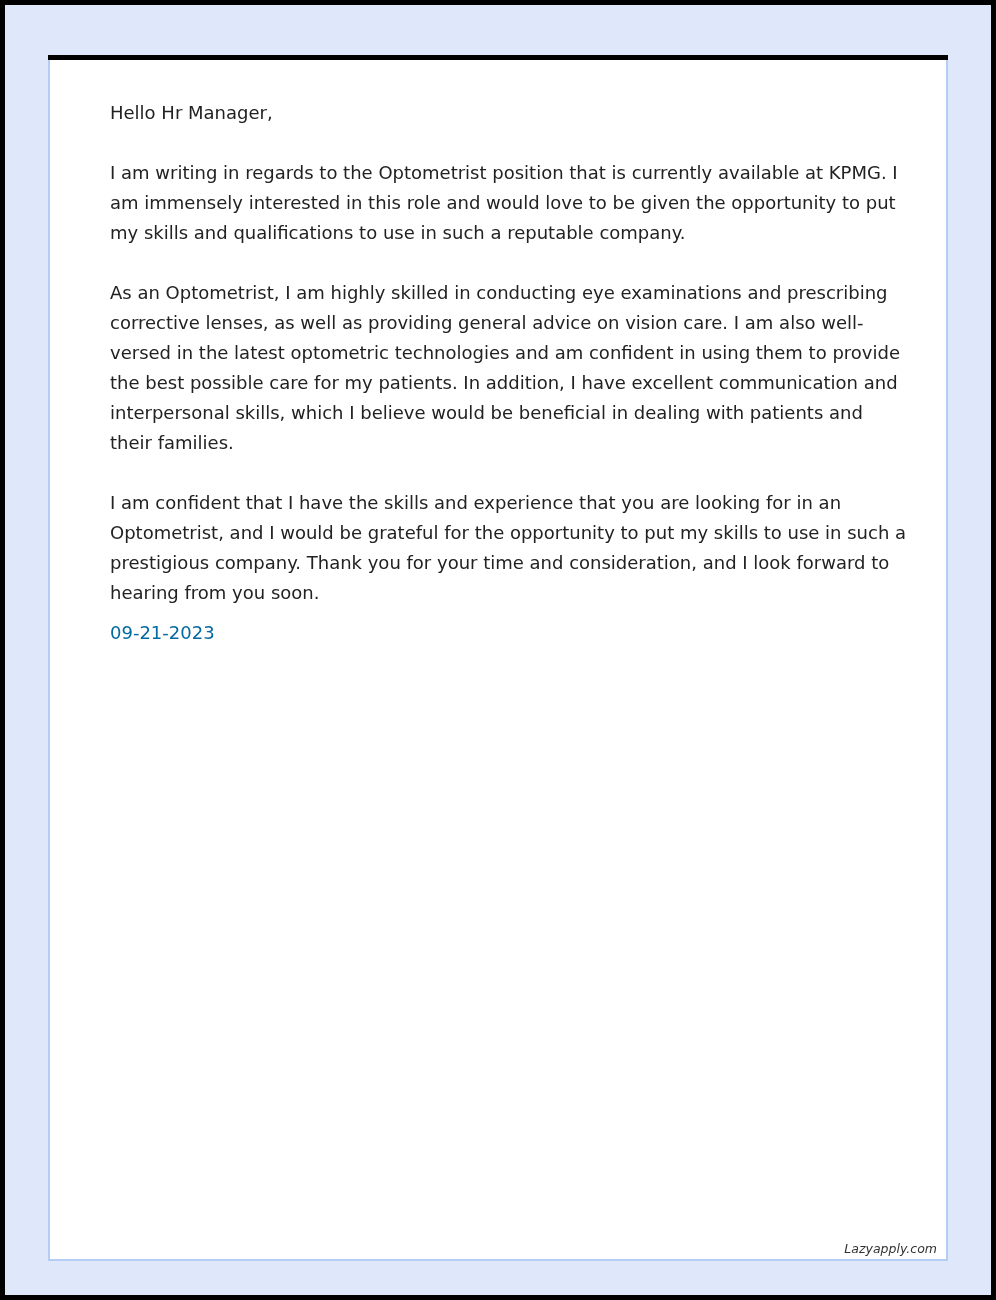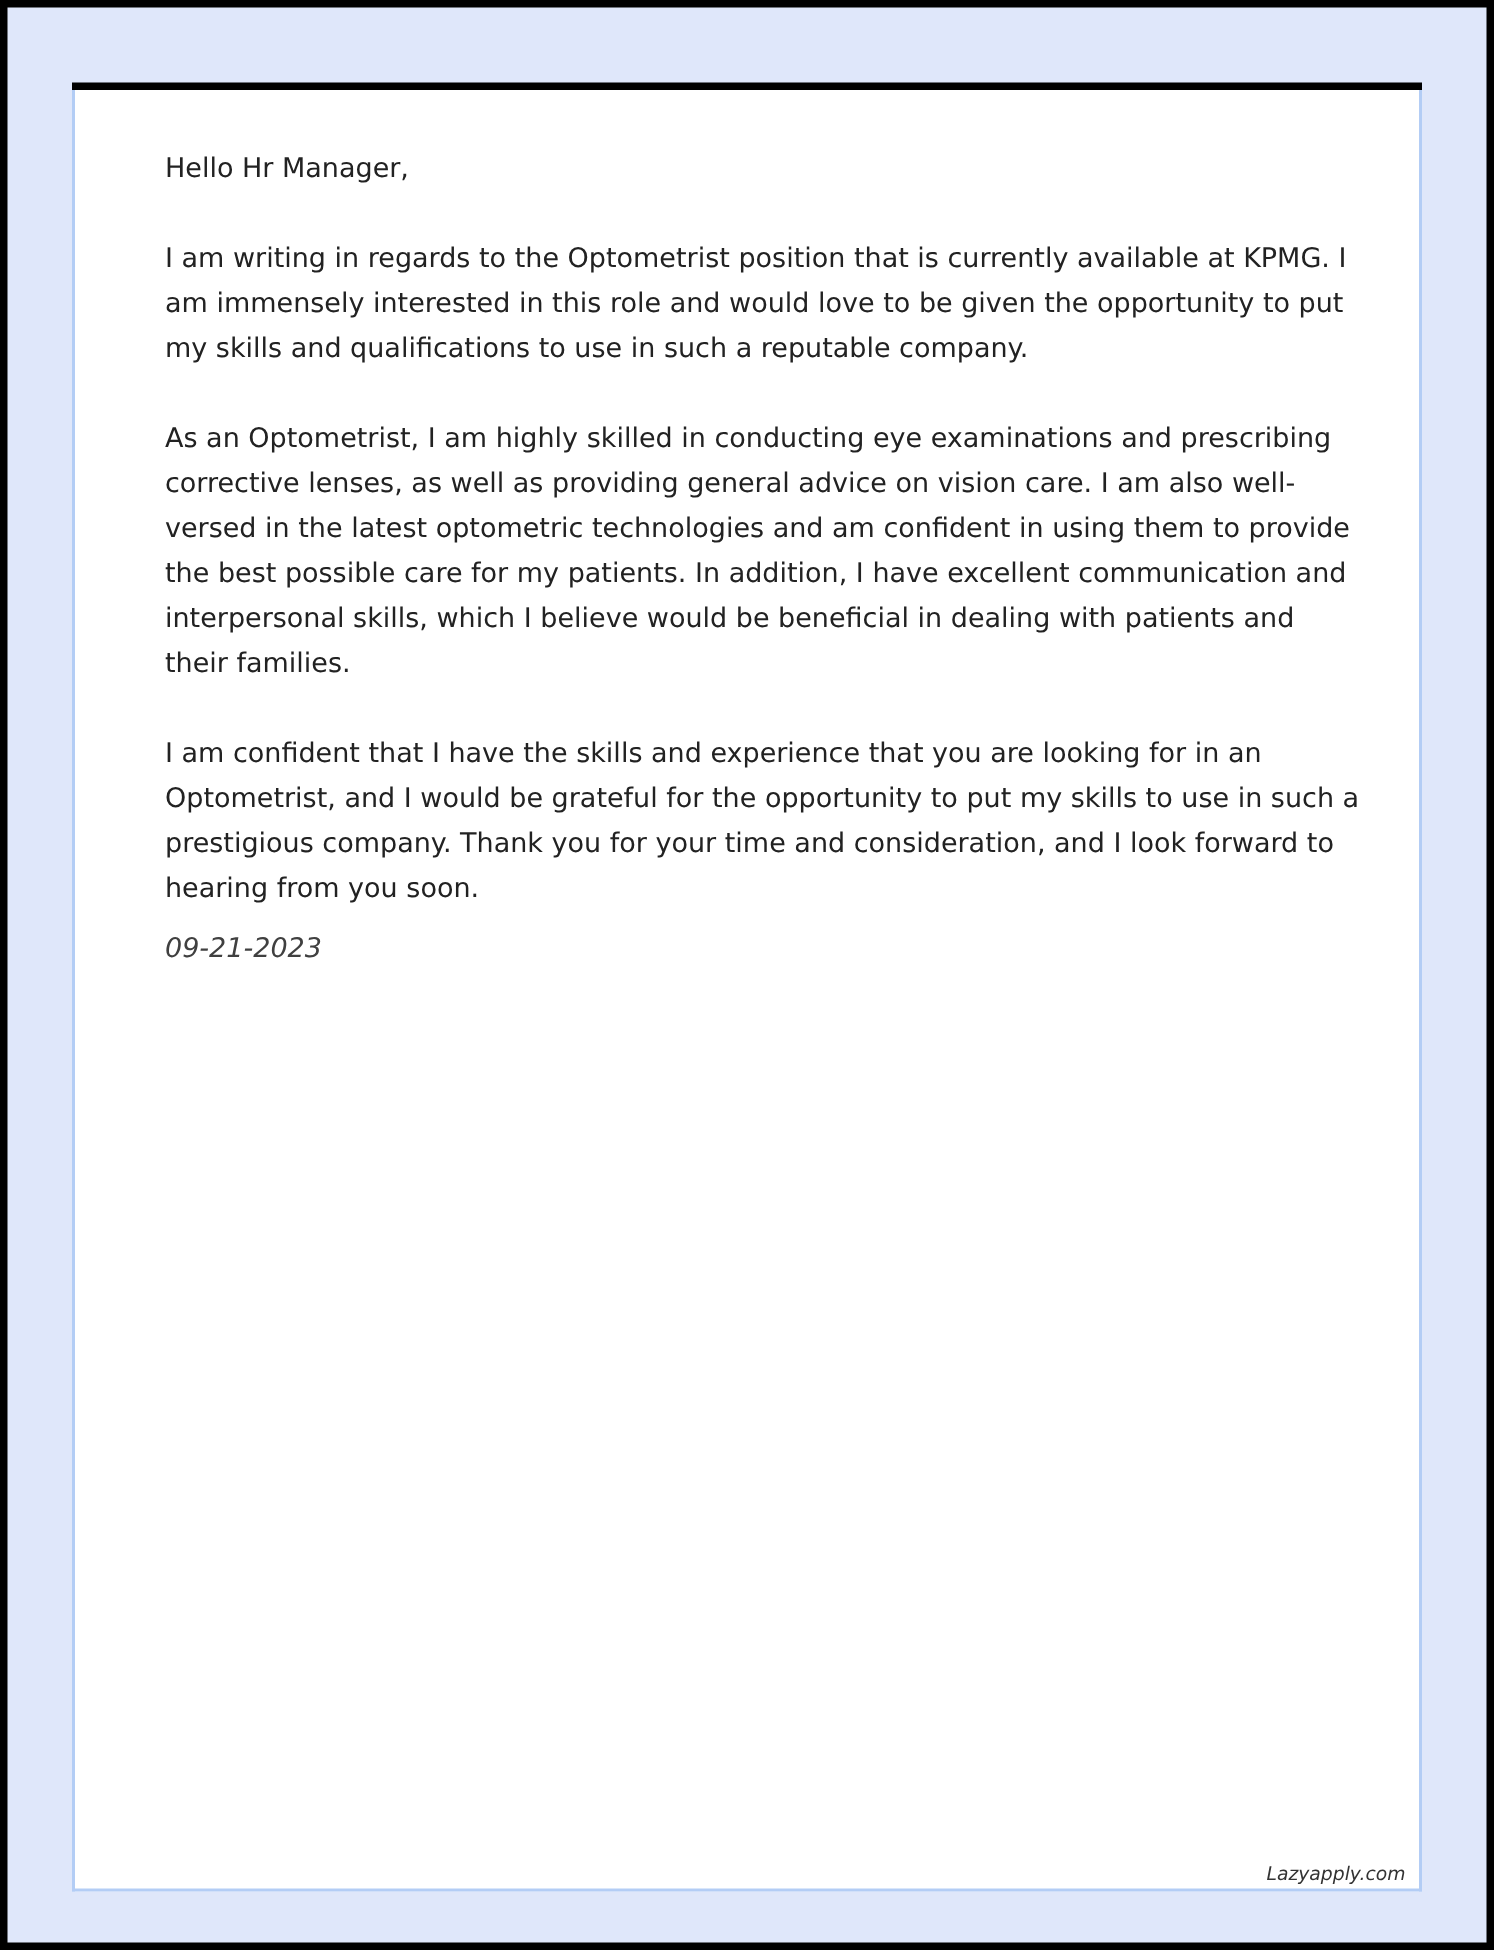--- a/index.html
+++ b/index.html
@@ -44,21 +44,21 @@
   }
   .letter {
     position: absolute;
     left: 60px; top: 38px;
     width: 800px;
     font-size: 18px;
     line-height: 30px;
     color: #222222;
   }
   .letter p { margin: 0 0 30px 0; }
-  .letter p.date { margin-top: -20px; color: #404040; font-style: italic; }
+  .letter p.date { margin-top: -20px; color: #0369a1; }
   .footer-brand {
     position: absolute;
     right: 9px; bottom: 3px;
     font-size: 12.5px;
     color: #333333;
     font-style: italic;
   }
 </style>
 </head>
 <body>

